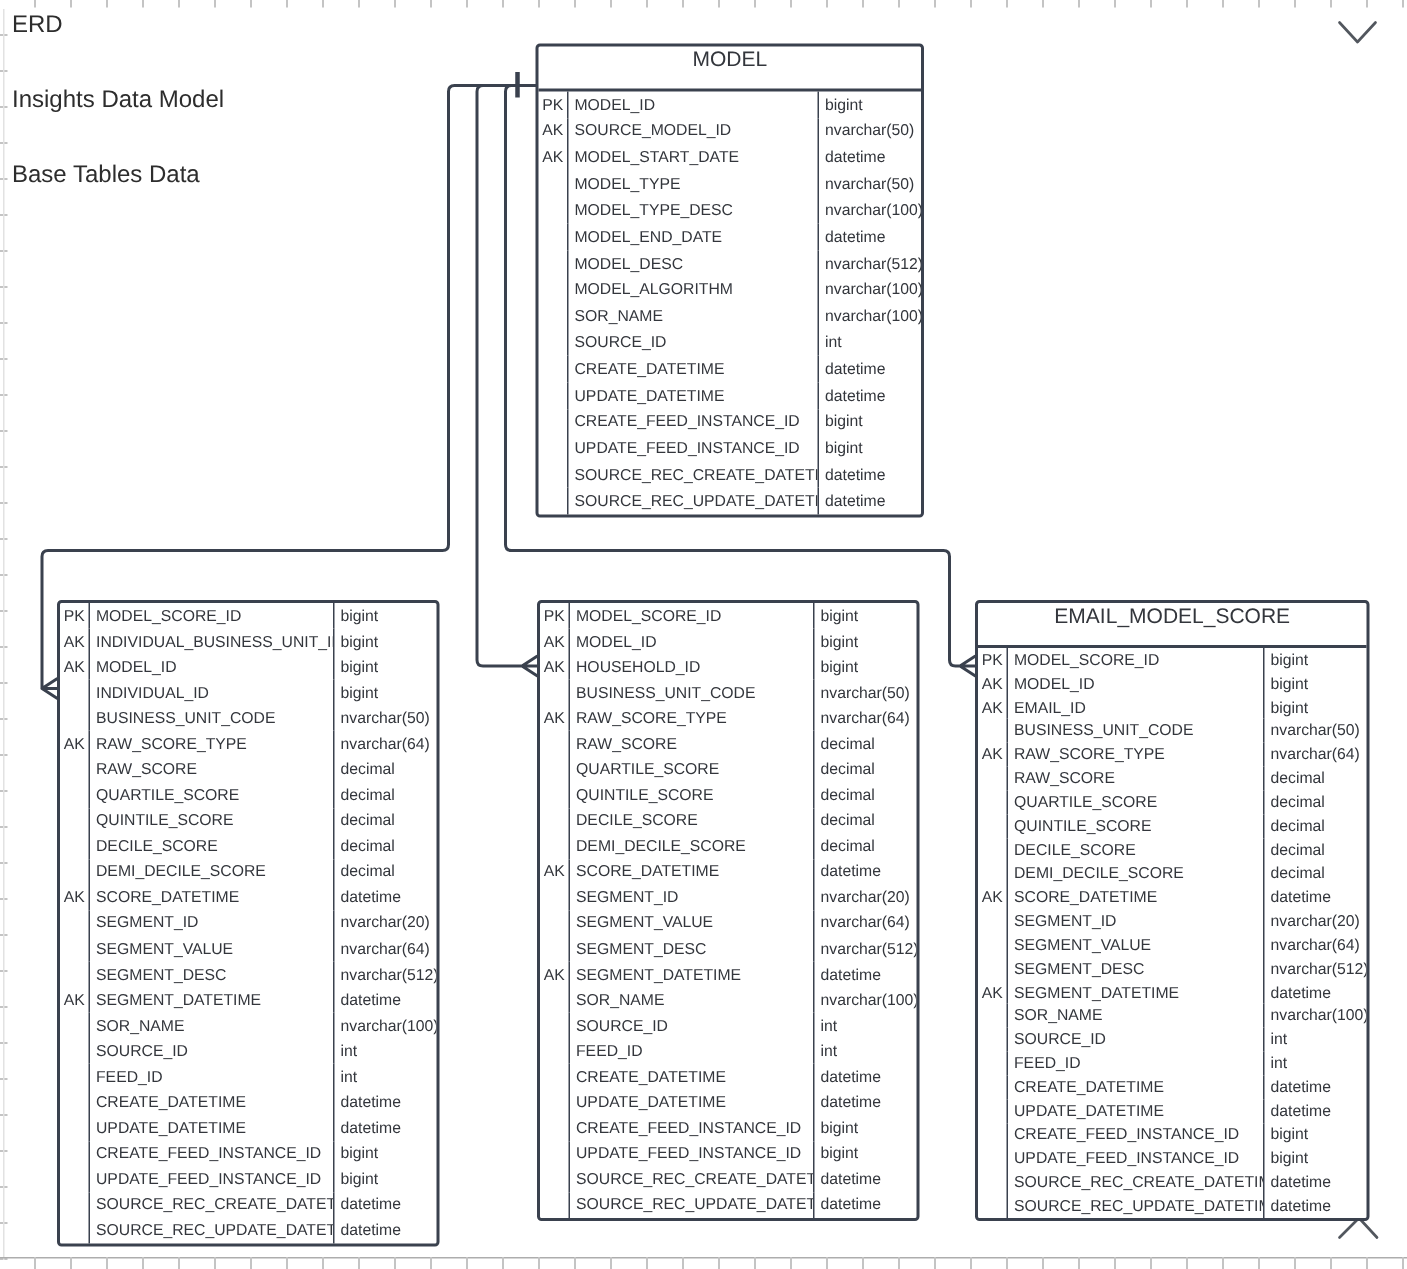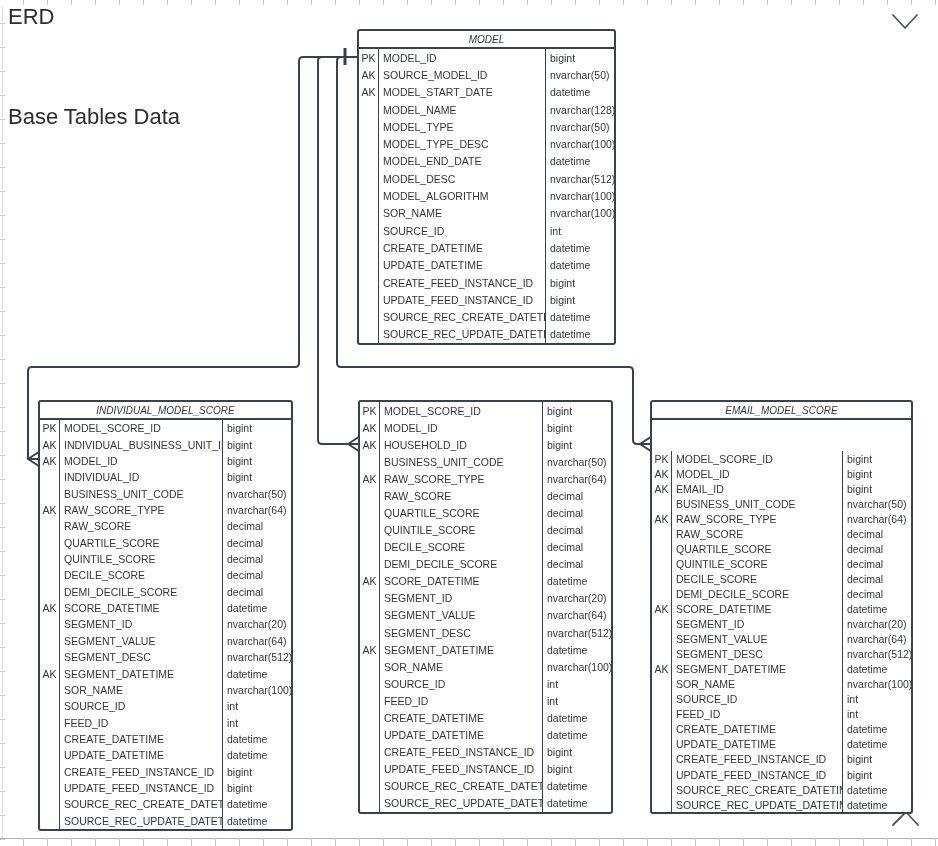--- a/index.html
+++ b/index.html
@@ -19,61 +19,61 @@
   .ruler-top{position:absolute;top:0;left:0;width:100%;height:5px;
     background:repeating-linear-gradient(to right,transparent 0 23px,var(--grid) 23px 24px);}
   .ruler-left{position:absolute;top:0;left:0;width:5px;height:100%;
     background:repeating-linear-gradient(to bottom,transparent 0 23px,var(--grid) 23px 24px);}
   .left-line{position:absolute;left:2px;top:6px;width:1px;height:834px;background:#e2e2e2;}
   .base-line{position:absolute;left:0;top:838px;width:100%;height:1px;background:#adadad;}
   .ruler-bottom{position:absolute;left:0;top:838px;width:100%;height:8px;
     background:repeating-linear-gradient(to right,transparent 0 23px,var(--grid) 23px 24px);}
 
   
-  .diagram-title{position:absolute;left:8px;top:4px;font-size:22px;line-height:25px;
+  .diagram-title{position:absolute;left:8px;top:4px;font-size:16px;line-height:25px;
     color:#2d2d2d;white-space:pre;}
 
   
   .entity{position:absolute;background:#fff;border:2px solid var(--border);
     border-radius:3px;display:flex;flex-direction:column;}
-  .entity-header{flex:none;height:18px;line-height:17px;text-align:center;
-    font-size:10px;color:var(--text);border-bottom:2px solid var(--border);font-style:italic;}
+  .entity-header{flex:none;height:30px;line-height:17px;text-align:center;
+    font-size:14px;color:var(--text);border-bottom:2px solid var(--border);}
   .rows{flex:1;display:flex;flex-direction:column;}
   .erow{flex:1;display:flex;align-items:center;font-size:10.5px;min-height:0;}
   .erow .key{flex:none;width:20px;text-align:center;align-self:stretch;
     display:flex;align-items:center;justify-content:center;
     border-right:1px solid var(--border);}
   .erow .name{flex:1;padding-left:4px;align-self:stretch;display:flex;align-items:center;
     border-right:1px solid var(--border);white-space:nowrap;overflow:hidden;}
   .erow .type{flex:none;width:68px;padding-left:4px;white-space:nowrap;overflow:hidden;}
 
   #t-model       {left:357px;top:29px; width:259px;height:316px;}
   #t-individual  {left:38px; top:400px;width:255px;height:431px;}
   #t-household   {left:358px;top:400px;width:255px;height:414px;}
-  #t-email       {left:650px;top:400px;width:263px;height:414px;gap:31px;}
+  #t-email       {left:650px;top:400px;width:263px;height:414px;}
 
   
   #overlay{position:absolute;left:0;top:0;width:938px;height:846px;pointer-events:none;}
   .conn{stroke:var(--border);stroke-width:2;fill:none;stroke-linecap:round;}
   .card-one{stroke:var(--border);stroke-width:3;fill:none;}
   .chev{stroke:#52575e;stroke-width:1.8;fill:none;stroke-linecap:round;stroke-linejoin:round;pointer-events:auto;}
 </style>
 </head>
 <body>
 
 <div id="canvas">
 
   <div class="ruler-top"></div>
   <div class="ruler-left"></div>
   <div class="left-line"></div>
   <div class="base-line"></div>
   <div class="ruler-bottom"></div>
 
   <div class="diagram-title"><span>ERD</span><br>
-<br>
+<span>Insights Data Model</span><br>
 <span>Base Tables Data</span></div>
 
   <svg id="overlay" viewBox="0 0 938 846">
 
     <path class="conn" d="M357,57 L303,57 Q299,57 299,61 L299,363 Q299,367 295,367 L32,367 Q28,367 28,371 L28,459
          M28,459 L38,452.5 M28,459 L38,459 M28,459 L38,465.5"></path>
 
     <path class="conn" d="M357,57 L322,57 Q318,57 318,61 L318,440 Q318,444 322,444 L348,444
          M348,444 L358,437.5 M348,444 L358,444 M348,444 L358,450.5"></path>
 
@@ -99,25 +99,20 @@
           <span class="name">SOURCE_MODEL_ID</span>
           <span class="type">nvarchar(50)</span>
         </div>
         <div class="erow">
           <span class="key">AK</span>
           <span class="name">MODEL_START_DATE</span>
           <span class="type">datetime</span>
         </div>
         <div class="erow">
           <span class="key"></span>
-          <span class="name">MODEL_NAME</span>
-          <span class="type">nvarchar(128)</span>
-        </div>
-        <div class="erow">
-          <span class="key"></span>
           <span class="name">MODEL_TYPE</span>
           <span class="type">nvarchar(50)</span>
         </div>
         <div class="erow">
           <span class="key"></span>
           <span class="name">MODEL_TYPE_DESC</span>
           <span class="type">nvarchar(100)</span>
         </div>
         <div class="erow">
           <span class="key"></span>
@@ -171,21 +166,20 @@
         </div>
         <div class="erow">
           <span class="key"></span>
           <span class="name">SOURCE_REC_UPDATE_DATETIME</span>
           <span class="type">datetime</span>
         </div>
       </div>
   </div>
 
   <div class="entity" id="t-individual">
-    <div class="entity-header">INDIVIDUAL_MODEL_SCORE</div>
     <div class="rows">
         <div class="erow">
           <span class="key">PK</span>
           <span class="name">MODEL_SCORE_ID</span>
           <span class="type">bigint</span>
         </div>
         <div class="erow">
           <span class="key">AK</span>
           <span class="name">INDIVIDUAL_BUSINESS_UNIT_ID</span>
           <span class="type">bigint</span>

